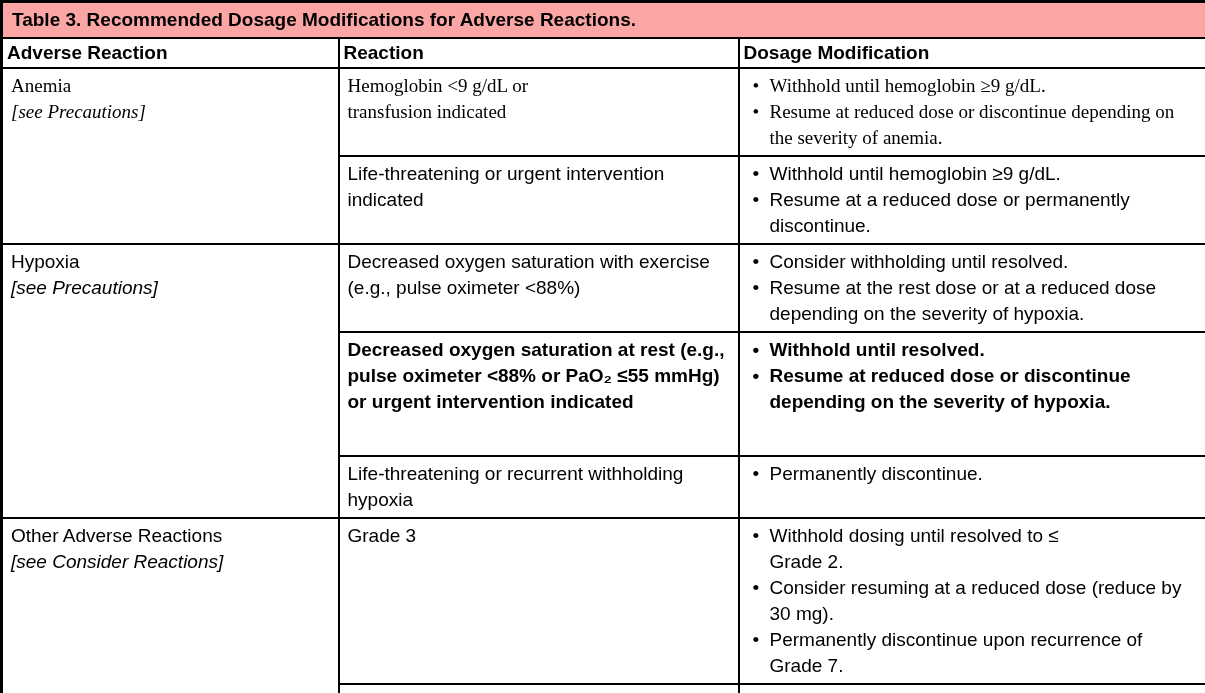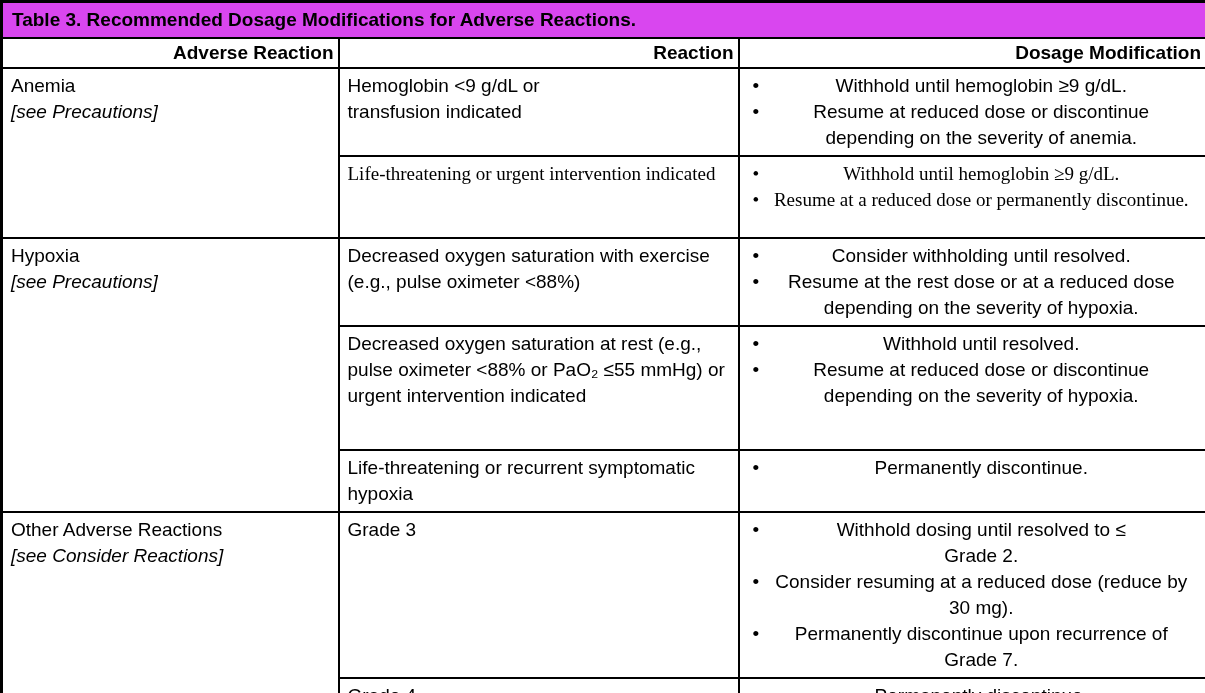--- a/index.html
+++ b/index.html
@@ -25,32 +25,32 @@
     font-size: 19px;
     font-weight: bold;
     padding: 4px 9px;
     vertical-align: middle;
     text-align: left;
   }
   .col-head {
     height: 30px;
     font-size: 19px;
     font-weight: bold;
-    text-align: right;
+    text-align: left;
     vertical-align: middle;
     padding: 2px 4px;
   }
   .cell {
     font-size: 19px;
     line-height: 26px;
     padding: 4px 6px 4px 8px;
   }
   .severity-cell { white-space: pre-line; margin-top: 26px; }
   .see-ref { font-style: italic; }
-  ul.mod-list { list-style: none; text-align: center; }
+  ul.mod-list { list-style: none; }
   li.mod-item {
     position: relative;
     padding-left: 22px;
     padding-right: 6px;
     white-space: pre-line;
   }
   li.mod-item::before {
     content: "\2022";
     position: absolute;
     left: 5px;
@@ -61,44 +61,44 @@
 <body>
 
 <table class="dosage-table">
   <colgroup>
     <col style="width:337px">
     <col style="width:400px">
     <col style="width:468px">
   </colgroup>
   <thead>
     <tr>
-      <th colspan="3" class="title-cell" style="background: #d946ef;">Table 3. Recommended Dosage Modifications for Adverse Reactions.</th>
+      <th colspan="3" class="title-cell" style="background: #fca5a5;">Table 3. Recommended Dosage Modifications for Adverse Reactions.</th>
     </tr>
     <tr>
       <th class="col-head">Adverse Reaction</th>
       <th class="col-head">Reaction</th>
       <th class="col-head">Dosage Modification</th>
     </tr>
   </thead>
   <tbody>
-      <tr style="height: 72px;">
+      <tr style="height: 72px; font-family: Liberation Serif, serif;">
         <td class="cell reaction-cell" rowspan="2">
           <div class="reaction-name">Anemia</div>
           <div class="see-ref">[see Precautions]</div>
         </td>
         <td class="cell severity-cell">Hemoglobin &lt;9 g/dL or
 transfusion indicated</td>
         <td class="cell mod-cell">
           <ul class="mod-list">
             <li class="mod-item">Withhold until hemoglobin ≥9 g/dL.</li>
             <li class="mod-item">Resume at reduced dose or discontinue depending on the severity of anemia.</li>
           </ul>
         </td>
       </tr>
-      <tr style="height: 82px; font-family: Liberation Serif, serif;">
+      <tr style="height: 82px;">
         <td class="cell severity-cell">Life-threatening or urgent intervention indicated</td>
         <td class="cell mod-cell">
           <ul class="mod-list">
             <li class="mod-item">Withhold until hemoglobin ≥9 g/dL.</li>
             <li class="mod-item">Resume at a reduced dose or permanently discontinue.</li>
           </ul>
         </td>
       </tr>
       <tr style="height: 88px;">
         <td class="cell reaction-cell" rowspan="3">
@@ -106,31 +106,31 @@
           <div class="see-ref">[see Precautions]</div>
         </td>
         <td class="cell severity-cell">Decreased oxygen saturation with exercise (e.g., pulse oximeter &lt;88%)</td>
         <td class="cell mod-cell">
           <ul class="mod-list">
             <li class="mod-item">Consider withholding until resolved.</li>
             <li class="mod-item">Resume at the rest dose or at a reduced dose depending on the severity of hypoxia.</li>
           </ul>
         </td>
       </tr>
-      <tr style="height: 124px;">
+      <tr style="height: 124px; font-weight: bold;">
         <td class="cell severity-cell">Decreased oxygen saturation at rest (e.g., pulse oximeter &lt;88% or PaO₂ ≤55 mmHg) or urgent intervention indicated</td>
         <td class="cell mod-cell">
           <ul class="mod-list">
             <li class="mod-item">Withhold until resolved.</li>
             <li class="mod-item">Resume at reduced dose or discontinue depending on the severity of hypoxia.</li>
           </ul>
         </td>
       </tr>
       <tr style="height: 55px;">
-        <td class="cell severity-cell">Life-threatening or recurrent symptomatic hypoxia</td>
+        <td class="cell severity-cell">Life-threatening or recurrent withholding hypoxia</td>
         <td class="cell mod-cell">
           <ul class="mod-list">
             <li class="mod-item">Permanently discontinue.</li>
           </ul>
         </td>
       </tr>
       <tr style="height: 163px;">
         <td class="cell reaction-cell" rowspan="2">
           <div class="reaction-name">Other Adverse Reactions</div>
           <div class="see-ref">[see Consider Reactions]</div>

